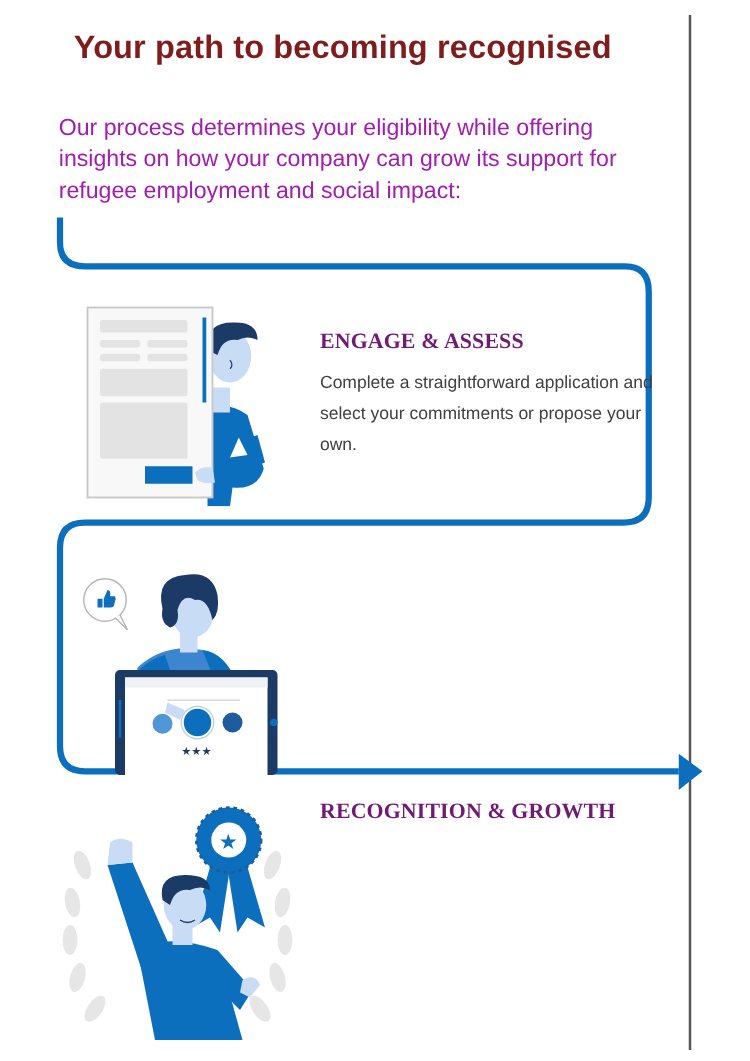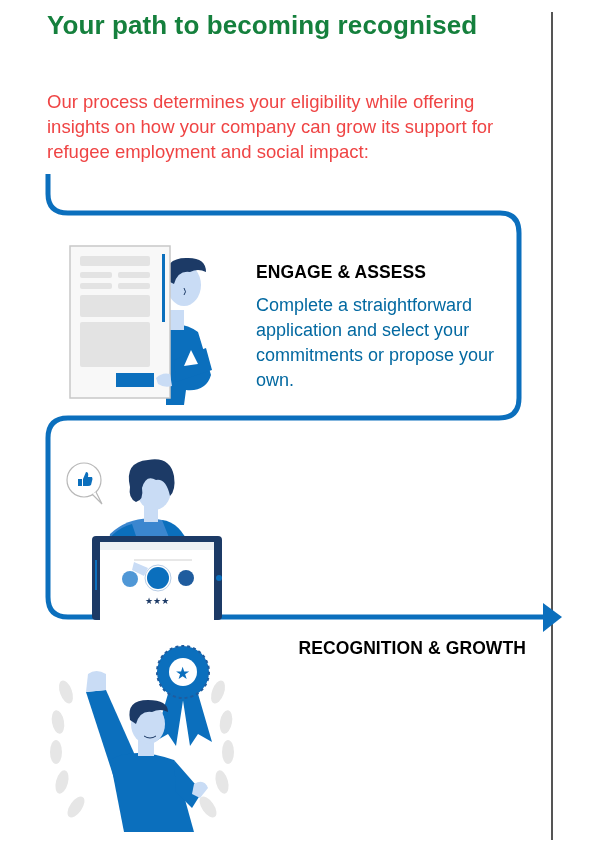--- a/index.html
+++ b/index.html
@@ -1,26 +1,26 @@
 <!DOCTYPE html>
 <html><head>
 <meta charset="utf-8">
 <style>
   html, body { margin:0; padding:0; background:#ffffff; }
   body { width:600px; height:849px; position:relative; overflow:hidden;
          font-family:"Liberation Sans", "DejaVu Sans", sans-serif; color:#1d1d1b; }
-  .title { position:absolute; left:47px; top:8px; width:480px; margin:0;
-           font-size:26px; line-height:35px; font-weight:bold; color:#15803d; letter-spacing:0.1px; }
+  .title { position:absolute; left:47px; top:8px; width:480px; margin:12px;
+           font-size:26px; line-height:35px; font-weight:bold; color:#7f1d1d; letter-spacing:0.1px; }
   .intro { position:absolute; left:47px; top:89px; width:480px; margin:0;
-           font-size:18.5px; line-height:25px; color:#ef4444; }
+           font-size:18.5px; line-height:25px; color:#a21caf; }
   .divider { position:absolute; left:551px; top:12px; width:2px; height:828px; background:#555; }
   .path-svg { position:absolute; left:0; top:0; width:600px; height:849px; pointer-events:none; }
   .step { position:absolute; left:256px; width:270px; }
-  .step h3 { margin:0 0 10px 0; font-size:17.5px; line-height:22px; font-weight:bold; color:#000000; letter-spacing:0.1px; }
-  .step p { margin:0; font-size:18px; line-height:25px; color:#0369a1; }
+  .step h3 { margin:0 0 10px 0; font-size:17.5px; line-height:22px; font-weight:bold; color:#701a75; letter-spacing:0.1px;font-family:Liberation Serif, serif; }
+  .step p { margin:0; font-size:14px; line-height:25px; color:#404040; }
   .illus { position:absolute; }
 </style>
 </head>
 <body>
 
 <div>
 
   <h1 class="title">
     <span>Your path to becoming recognised</span><br>
   </h1>
@@ -127,17 +127,17 @@
     <path d="M66 118 Q90 104 130 118 L150 190 L80 190 Z" fill="#0b6fbd"></path>
     <path d="M130 118 L158 150 L148 166 L132 150 Z" fill="#0b6fbd"></path>
     <path d="M150 142 Q160 136 164 146 L156 156 L148 152 Z" fill="#c9dcf5"></path>
 
     <rect x="94" y="96" width="16" height="18" fill="#c9dcf5"></rect>
     <ellipse cx="104" cy="82" rx="17" ry="20" fill="#c9dcf5"></ellipse>
     <path d="M86 78 Q82 58 104 58 Q124 58 124 70 Q116 66 108 70 Q96 68 92 82 Z" fill="#1c3a66"></path>
     <path d="M100 94 Q106 98 112 94" stroke="#1c3a66" stroke-width="1" fill="none"></path>
   </svg>
 
-  <div class="step" style="top:637px;text-align:right;">
+  <div class="step" style="top:637px;">
     <h3>RECOGNITION &amp; GROWTH</h3>
   </div>
 
 </div>
 
 </body></html>

